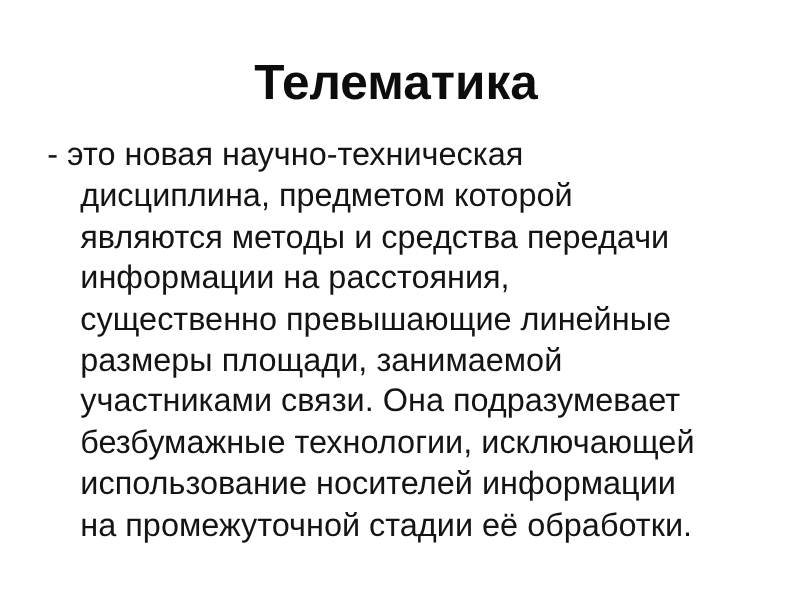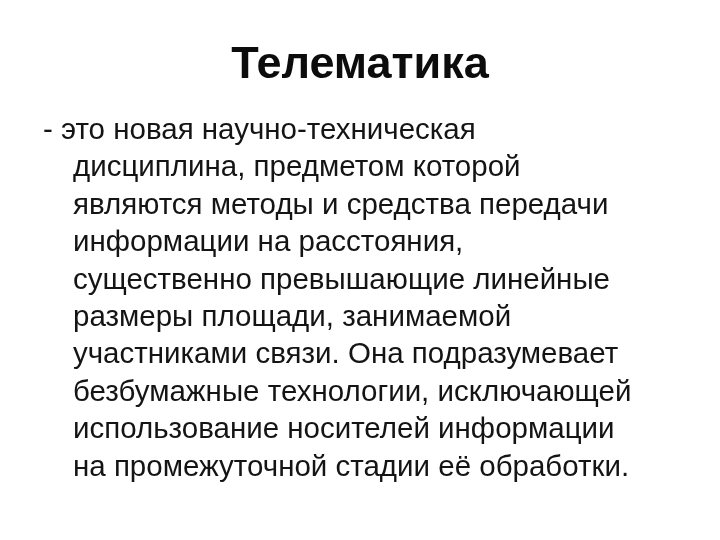--- a/index.html
+++ b/index.html
@@ -11,21 +11,21 @@
   .slide {
     position: relative;
     width: 720px;
     height: 540px;
     margin: 0 auto;
     background: #ffffff;
     color: #0f0f0f;
     overflow: hidden;
   }
   .slide-title {
-    margin: 4px;
+    margin: 16px;
     padding-top: 33px;
     text-align: center;
     font-size: 45px;
     line-height: 52px;
     font-weight: bold;
     letter-spacing: 0px;
     color: #0c0c0c;
   }
   .slide-body {
     margin-top: 21px;

